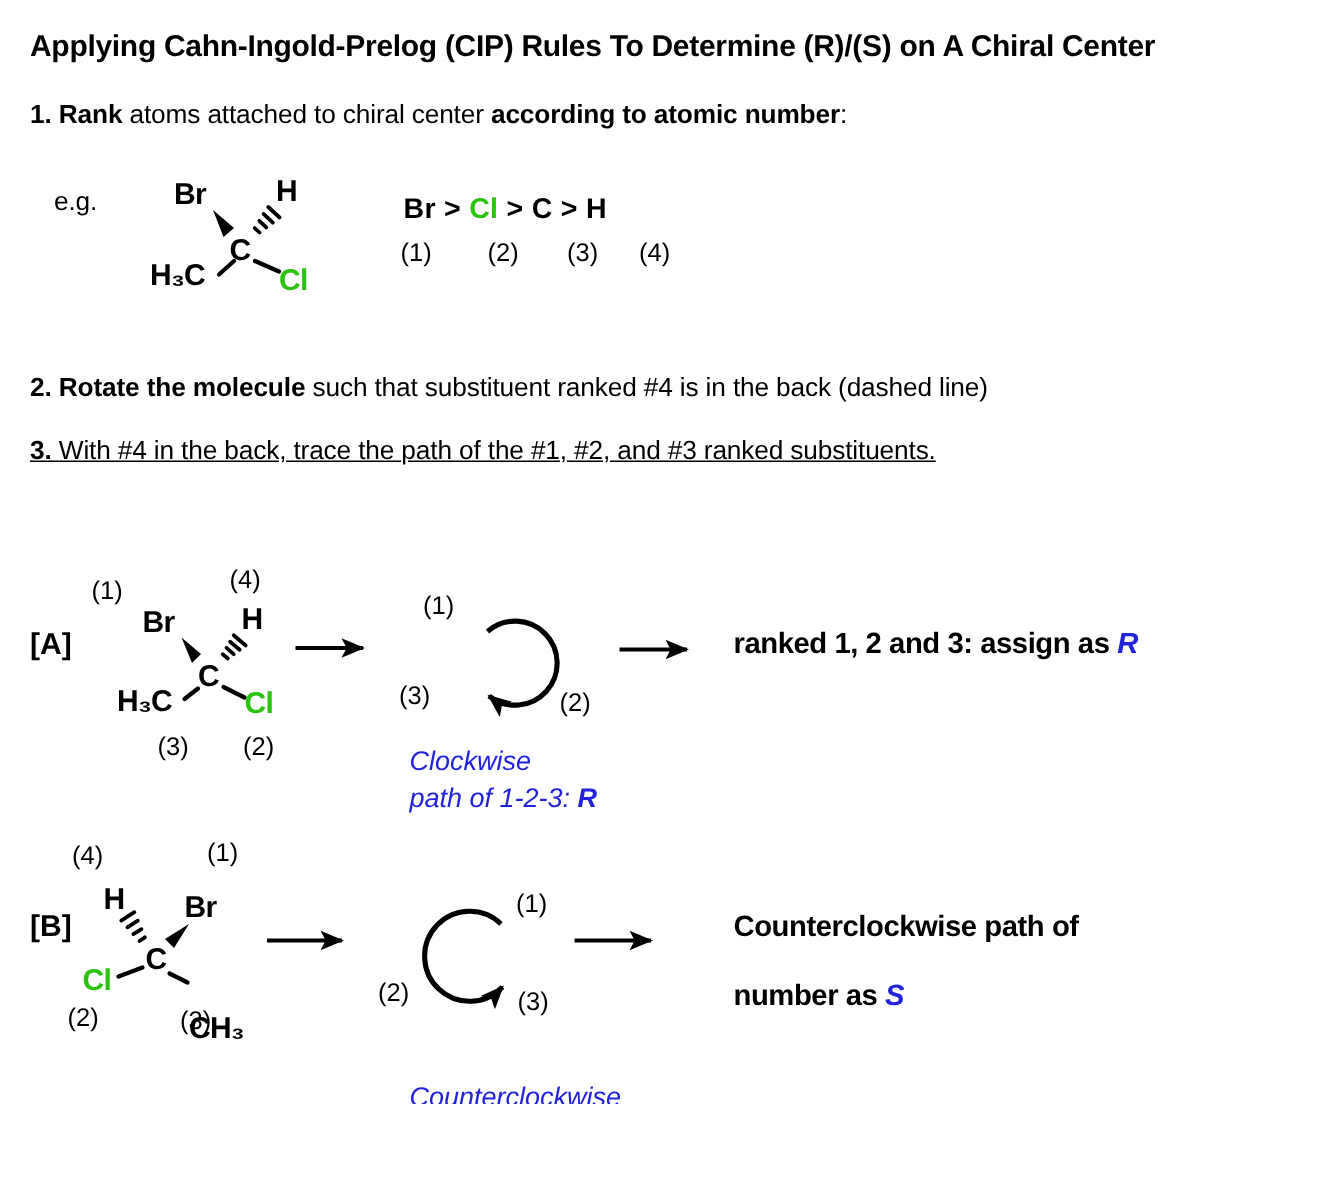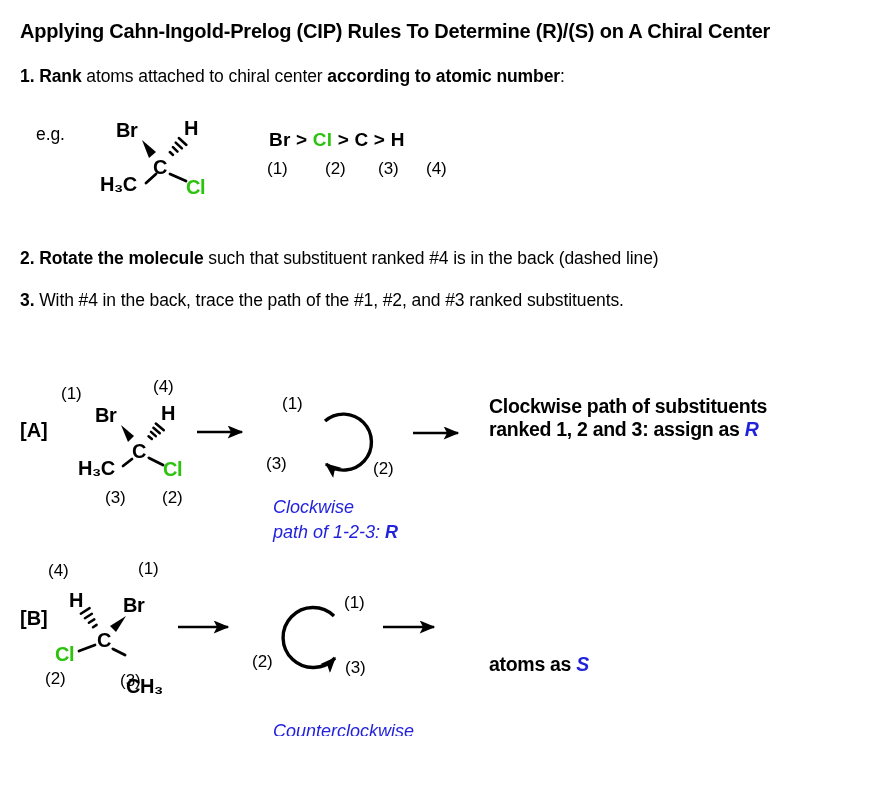--- a/index.html
+++ b/index.html
@@ -104,21 +104,21 @@
   </div>
   <span class="abs rank" style="left:267px;top:159px;">(1)</span>
   <span class="abs rank" style="left:325px;top:159px;">(2)</span>
   <span class="abs rank" style="left:378px;top:159px;">(3)</span>
   <span class="abs rank" style="left:426px;top:159px;">(4)</span>
 
   <div class="abs step" style="left:20px;top:236px;margin-top:12px;">
     <span class="b">2. </span><span class="b">Rotate the molecule</span><span> such that substituent ranked #4 is in the back (dashed line)</span>
   </div>
 
-  <div class="abs step" style="left:20px;top:290px;">
+  <div class="abs step" style="left:20px;top:290px;text-decoration:underline;">
     <span class="b">3. </span><span>With #4 in the back, trace the path of the #1, #2, and #3 ranked substituents.</span>
   </div>
 
   <span class="abs bracket" style="left:20px;top:419px;">[A]</span>
 
   <span class="abs rank" style="left:61px;top:384px;">(1)</span>
   <span class="abs atom pink" style="left:95px;top:404px;">Br</span>
   <span class="abs rank" style="left:153px;top:377px;">(4)</span>
   <span class="abs atom" style="left:161px;top:402px;">H</span>
   <span class="abs atom" style="left:132px;top:440px;">C</span>
@@ -130,21 +130,21 @@
   <span class="abs rank" style="left:282px;top:394px;">(1)</span>
   <span class="abs rank" style="left:373px;top:459px;">(2)</span>
   <span class="abs rank" style="left:266px;top:454px;">(3)</span>
 
   <div class="abs caption" style="left:273px;top:495px;">
     <span>Clockwise</span><br>
     <span>path of 1-2-3: </span><span class="letter">R</span>
   </div>
 
   <div class="abs result" style="left:489px;top:395px;">
-    <span>Clockwise path of substituents</span><br>
+    <br>
     <span>ranked 1, 2 and 3: assign as </span><span class="letter">R</span>
   </div>
 
   <span class="abs bracket" style="left:20px;top:607px;">[B]</span>
 
   <span class="abs rank" style="left:48px;top:561px;">(4)</span>
   <span class="abs rank" style="left:138px;top:559px;">(1)</span>
   <span class="abs atom" style="left:69px;top:589px;">H</span>
   <span class="abs atom pink" style="left:123px;top:594px;">Br</span>
   <span class="abs atom" style="left:97px;top:629px;">C</span>
@@ -156,18 +156,18 @@
   <span class="abs rank" style="left:344px;top:593px;">(1)</span>
   <span class="abs rank" style="left:252px;top:652px;">(2)</span>
   <span class="abs rank" style="left:345px;top:658px;">(3)</span>
 
   <div class="abs caption" style="left:273px;top:719px;">
     <span>Counterclockwise</span><br>
     <span>path of 1-2-3: </span><span class="letter">S</span>
   </div>
 
   <div class="abs result" style="left:489px;top:607px;">
+    <span>Counterclockwise path of</span><br>
     <br>
-    <br>
-    <span>atoms as </span><span class="letter">S</span>
+    <span>number as </span><span class="letter">S</span>
   </div>
 
 </div>
 
 </body></html>

